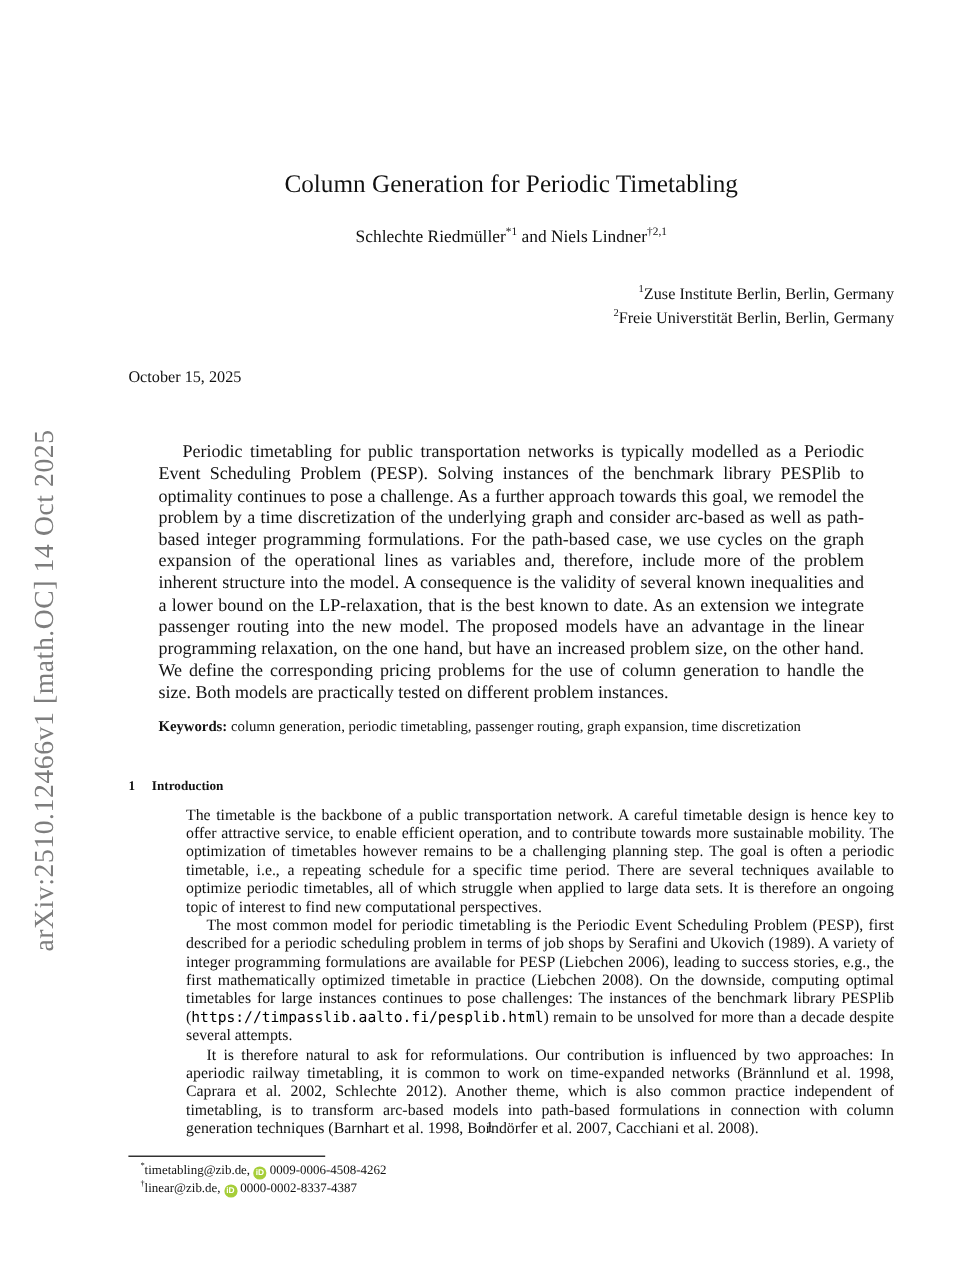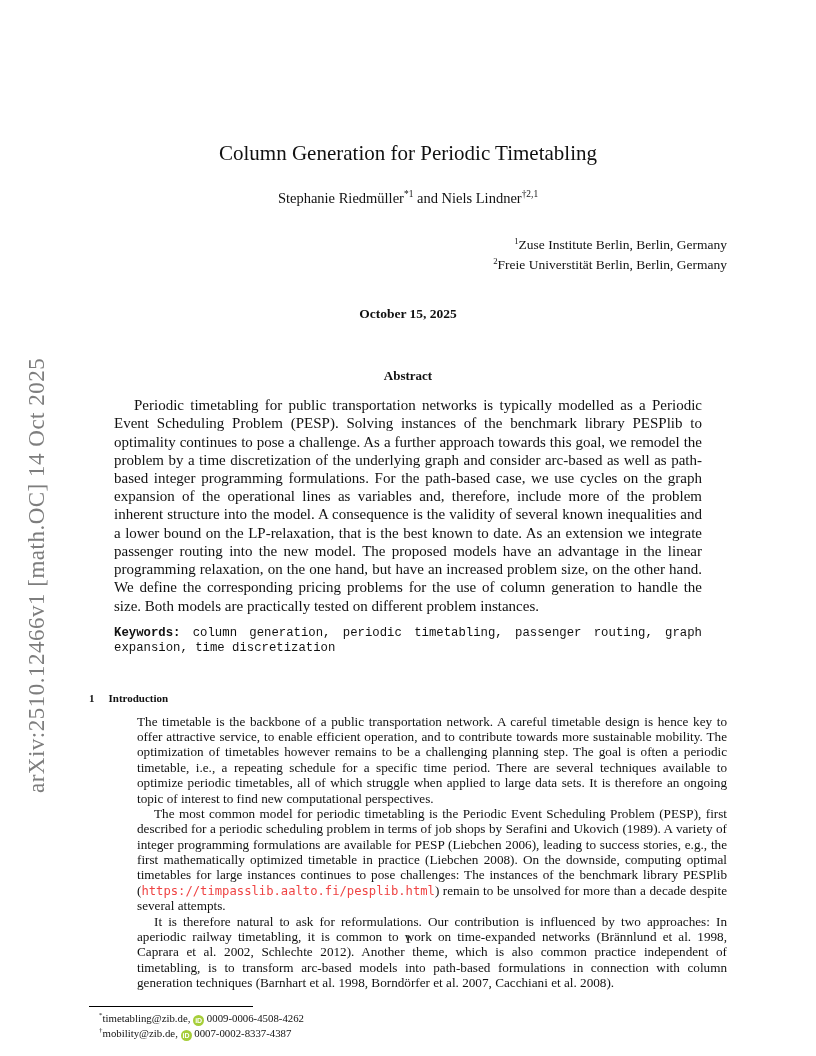--- a/index.html
+++ b/index.html
@@ -19,21 +19,21 @@
     transform: rotate(-90deg);
     transform-origin: 0 0;
     white-space: nowrap;
     font-size: 23px;
     letter-spacing: 0.5px;
     color: #7d7d7d;
     font-family: "Liberation Serif", serif;
   }
   .content {
     position: absolute;
-    left: 89px;
+    left: 107px;
     top: 0;
     width: 638px;
   }
   .title {
     margin-top: 141px;
     text-align: center;
     font-size: 21px;
     font-weight: normal;
   }
   .authors {
@@ -43,23 +43,21 @@
   }
   sup { font-size: 0.65em; vertical-align: super; line-height: 0; }
   .affiliations {
     margin-top: 28px;
     text-align: right;
     font-size: 13.5px;
     line-height: 1.45;
   }
   .date {
     margin-top: 32px;
-    text-align: center;
     font-size: 13.5px;
-    font-weight: bold;
   }
   .abstract {
     margin-top: 46px;
     padding: 0 25px;
   }
   .abstract-heading {
     text-align: center;
     font-weight: bold;
     font-size: 13px;
     margin-bottom: 12px;
@@ -68,21 +66,20 @@
     font-size: 15px;
     line-height: 1.215;
     text-align: justify;
     text-indent: 20px;
   }
   .keywords {
     margin-top: 11px;
     font-size: 12.3px;
     line-height: 1.215;
     text-align: justify;
-    font-family: Liberation Mono, monospace;
   }
   .section-heading {
     margin-top: 36px;
     font-size: 11px;
     font-weight: bold;
   }
   .sec-num { margin-right: 14px; }
   .body-par {
     margin-top: 10px;
     font-size: 13.2px;
@@ -91,21 +88,21 @@
     text-indent: 17px;
     margin-left: 48px;
   }
   .body-par.first {
     text-indent: 0;
   }
   .body-par + .body-par { margin-top: 0; }
   .url {
     font-family: "DejaVu Sans Mono", "Liberation Mono", monospace;
     font-size: 12.2px;
-    color: #ef4444;
+    color: #000000;
     text-decoration: none;
   }
   .footnotes {
     margin-top: 16px;
     font-size: 10.8px;
     line-height: 1.35;
   }
   .footnote-rule {
     width: 164px;
     border-top: 1px solid #000;
@@ -138,44 +135,43 @@
 </style>
 </head>
 <body>
 
 <div class="watermark">arXiv:2510.12466v1  [math.OC]  14 Oct 2025</div>
 
 <div class="content">
 
   <h1 class="title">Column Generation for Periodic Timetabling</h1>
 
-  <div class="authors"><span>Stephanie Riedmüller</span><sup>*1</sup><span> and </span><span>Niels Lindner</span><sup>†2,1</sup></div>
+  <div class="authors"><span>Schlechte Riedmüller</span><sup>*1</sup><span> and </span><span>Niels Lindner</span><sup>†2,1</sup></div>
 
   <div class="affiliations">
     <div><sup>1</sup><span>Zuse Institute Berlin, Berlin, Germany</span></div>
     <div><sup>2</sup><span>Freie Universtität Berlin, Berlin, Germany</span></div>
   </div>
 
   <div class="date">October 15, 2025</div>
 
   <div class="abstract">
-    <div class="abstract-heading">Abstract</div>
     <p class="abstract-text">Periodic timetabling for public transportation networks is typically modelled as a Periodic Event Scheduling Problem (PESP). Solving instances of the benchmark library PESPlib to optimality continues to pose a challenge. As a further approach towards this goal, we remodel the problem by a time discretization of the underlying graph and consider arc-based as well as path-based integer programming formulations. For the path-based case, we use cycles on the graph expansion of the operational lines as variables and, therefore, include more of the problem inherent structure into the model. A consequence is the validity of several known inequalities and a lower bound on the LP-relaxation, that is the best known to date. As an extension we integrate passenger routing into the new model. The proposed models have an advantage in the linear programming relaxation, on the one hand, but have an increased problem size, on the other hand. We define the corresponding pricing problems for the use of column generation to handle the size. Both models are practically tested on different problem instances.</p>
     <p class="keywords"><b>Keywords:</b><span> column generation, periodic timetabling, passenger routing, graph expansion, time discretization</span></p>
   </div>
 
   <h2 class="section-heading"><span class="sec-num">1</span><span>Introduction</span></h2>
 
   <p class="body-par first">The timetable is the backbone of a public transportation network. A careful timetable design is hence key to offer attractive service, to enable efficient operation, and to contribute towards more sustainable mobility. The optimization of timetables however remains to be a challenging planning step. The goal is often a periodic timetable, i.e., a repeating schedule for a specific time period. There are several techniques available to optimize periodic timetables, all of which struggle when applied to large data sets. It is therefore an ongoing topic of interest to find new computational perspectives.</p>
 
   <p class="body-par"><span>The most common model for periodic timetabling is the Periodic Event Scheduling Problem (PESP), first described for a periodic scheduling problem in terms of job shops by Serafini and Ukovich (1989). A variety of integer programming formulations are available for PESP (Liebchen 2006), leading to success stories, e.g., the first mathematically optimized timetable in practice (Liebchen 2008). On the downside, computing optimal timetables for large instances continues to pose challenges: The instances of the benchmark library PESPlib (</span><a href="#" class="url">https://timpasslib.aalto.fi/pesplib.html</a><span>) remain to be unsolved for more than a decade despite several attempts.</span></p>
 
   <p class="body-par">It is therefore natural to ask for reformulations. Our contribution is influenced by two approaches: In aperiodic railway timetabling, it is common to work on time-expanded networks (Brännlund et al. 1998, Caprara et al. 2002, Schlechte 2012). Another theme, which is also common practice independent of timetabling, is to transform arc-based models into path-based formulations in connection with column generation techniques (Barnhart et al. 1998, Borndörfer et al. 2007, Cacchiani et al. 2008).</p>
 
   <div class="footnotes">
     <div class="footnote-rule"></div>
     <div class="footnote"><sup>*</sup><span>timetabling@zib.de,</span> <span class="orcid-icon">iD</span> <span>0009-0006-4508-4262</span></div>
-    <div class="footnote"><sup>†</sup><span>mobility@zib.de,</span> <span class="orcid-icon">iD</span> <span>0007-0002-8337-4387</span></div>
+    <div class="footnote"><sup>†</sup><span>linear@zib.de,</span> <span class="orcid-icon">iD</span> <span>0000-0002-8337-4387</span></div>
   </div>
 
 </div>
 
 <div class="page-number">1</div>
 
 </body></html>

